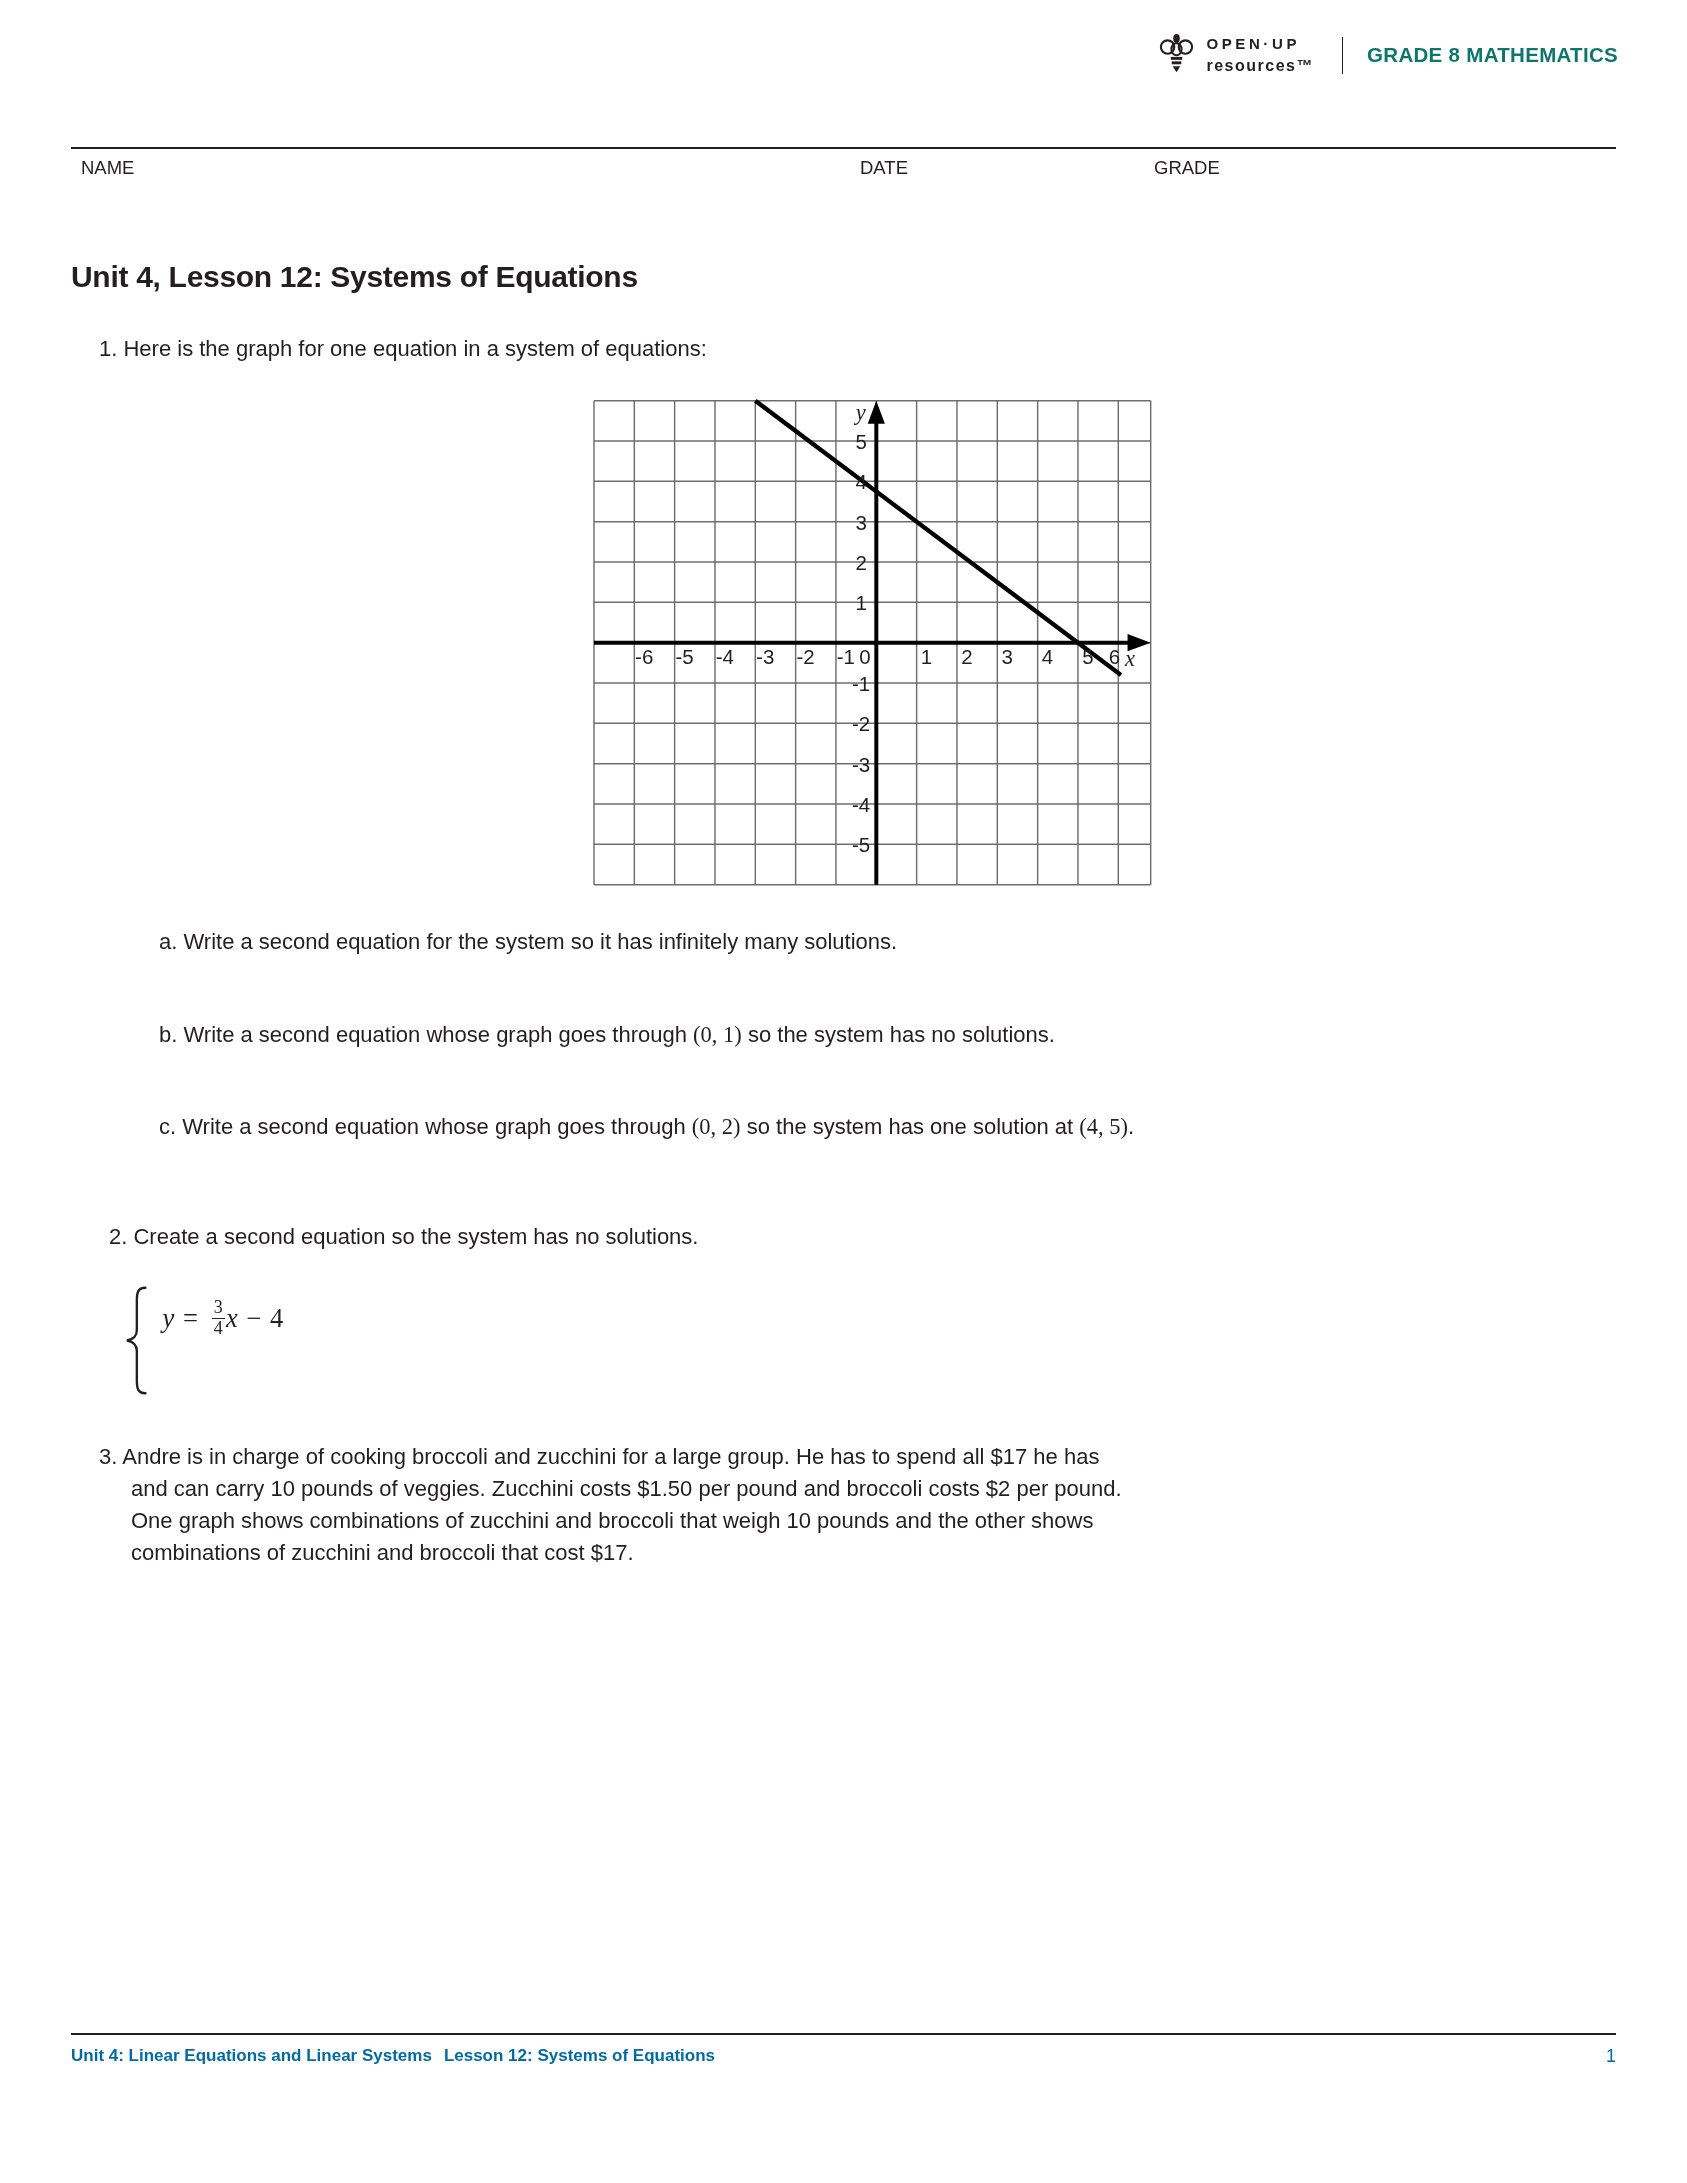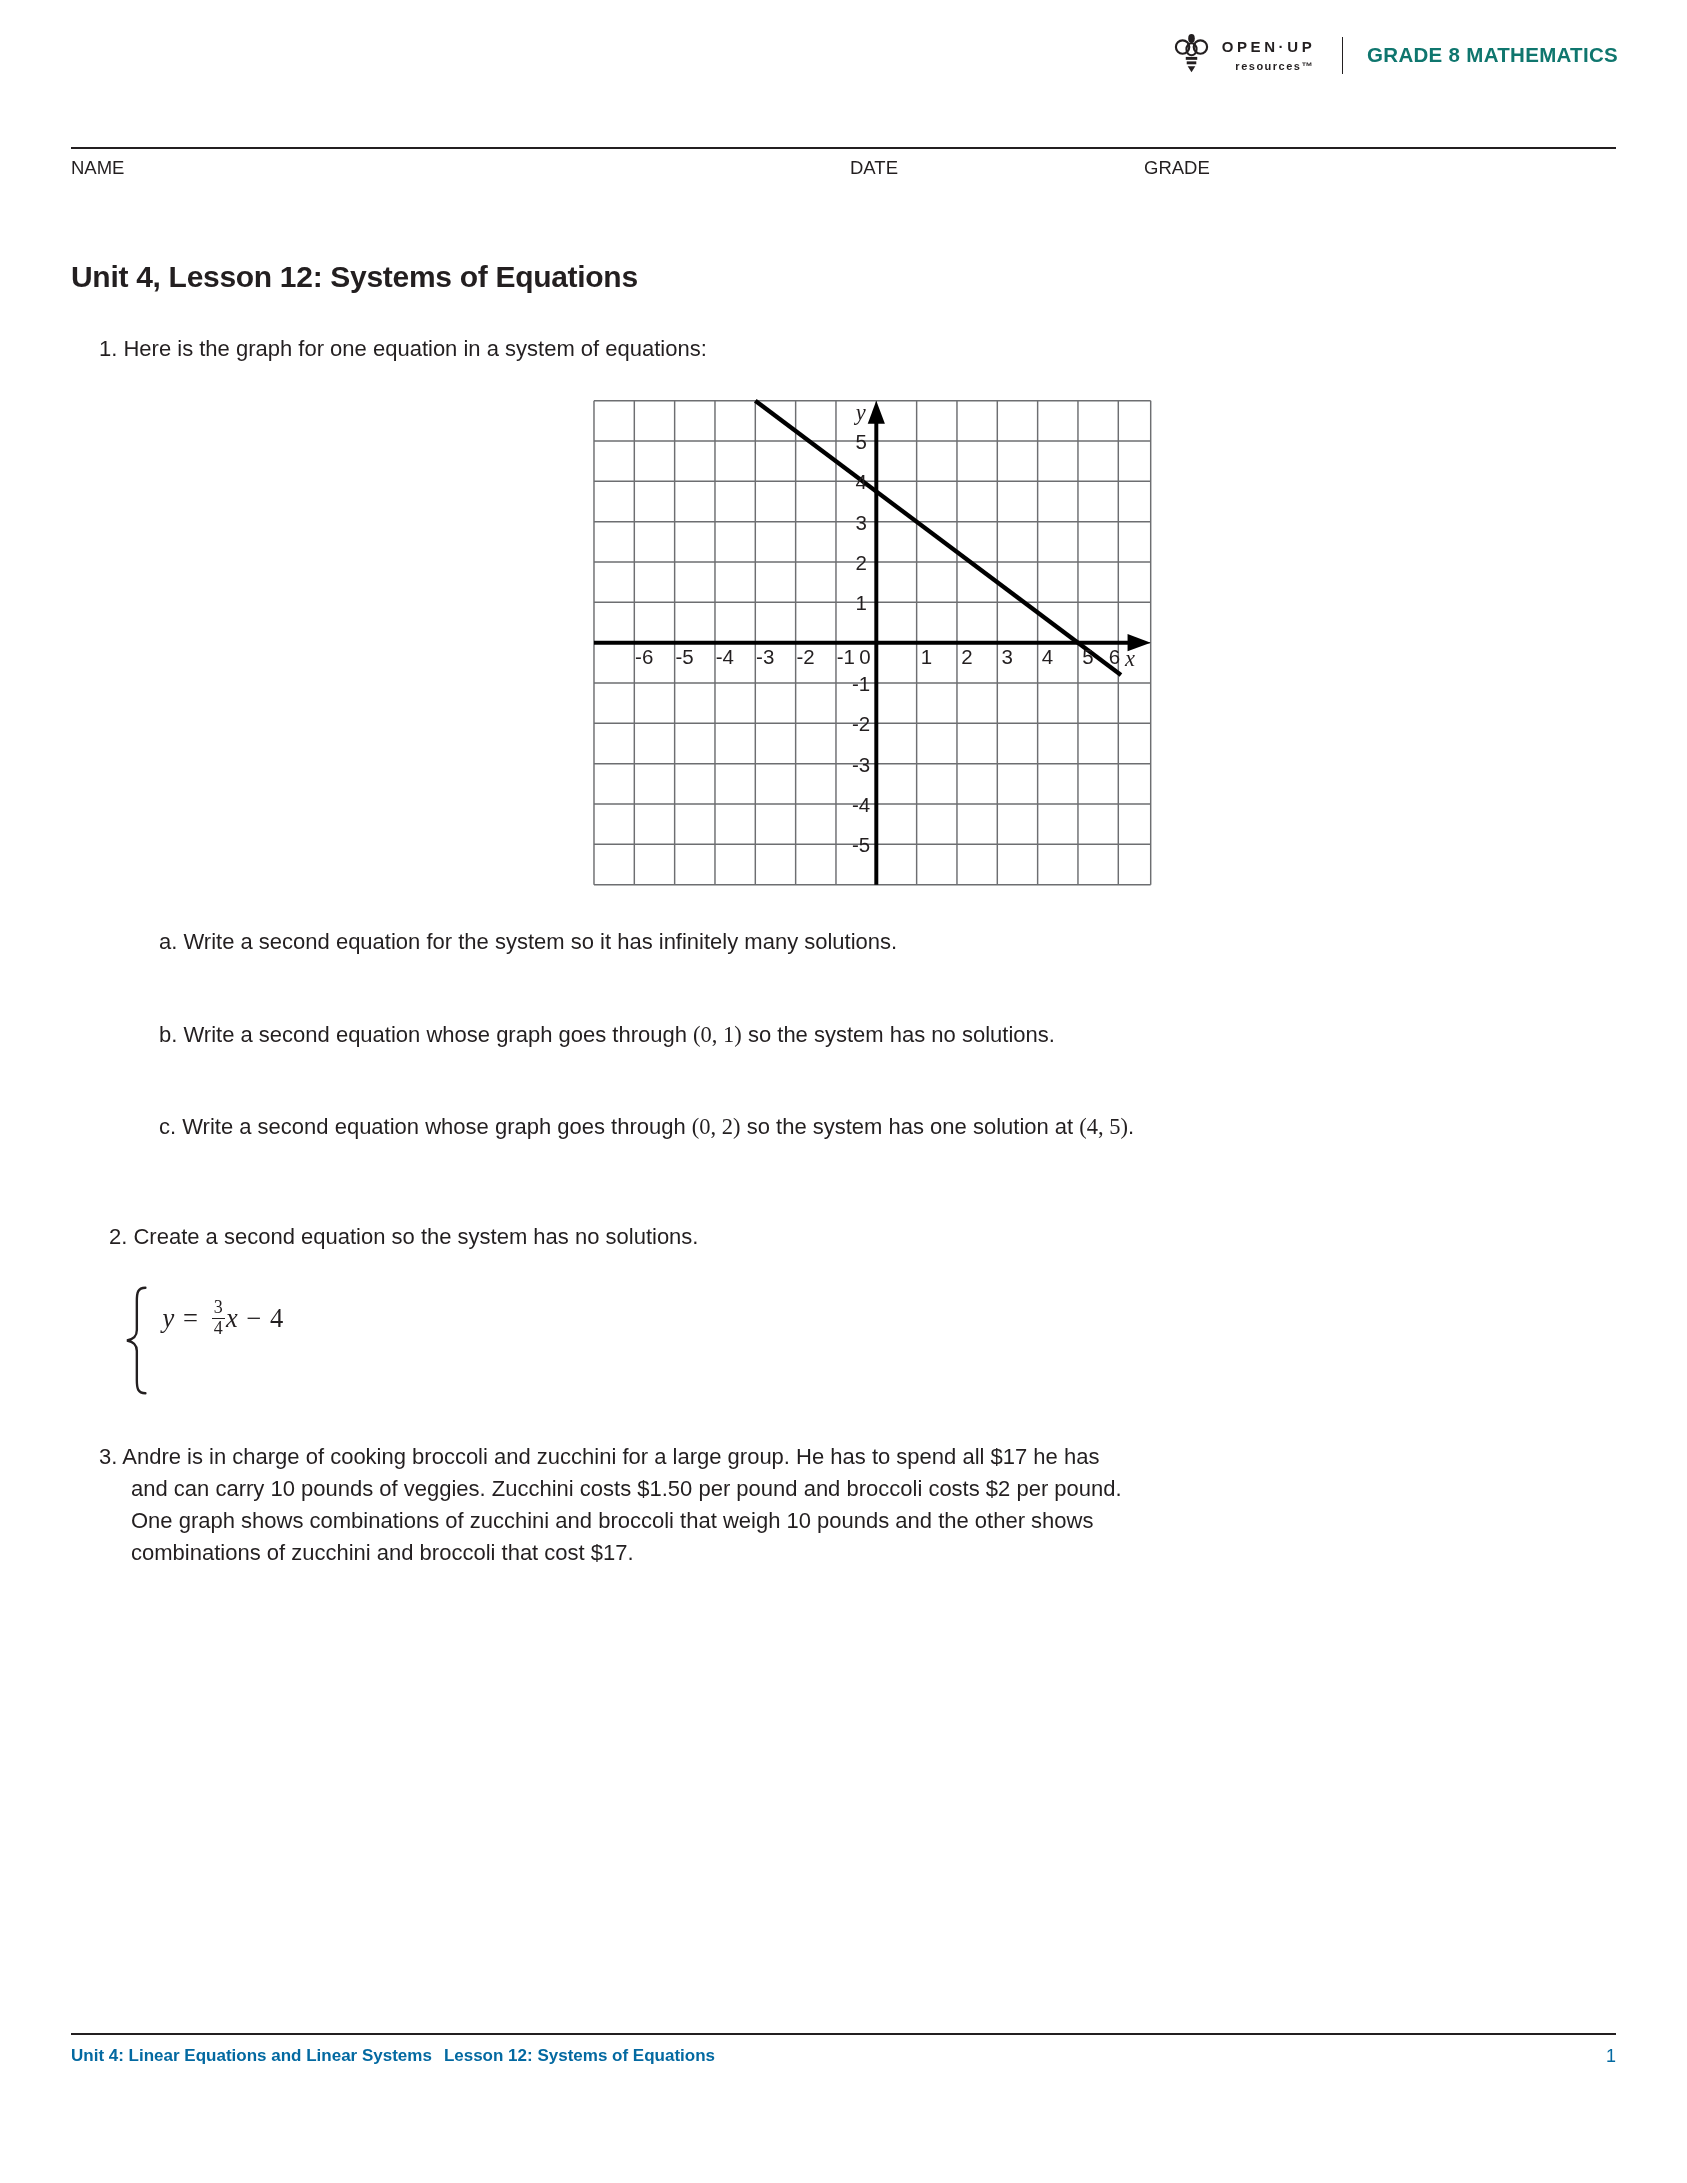--- a/index.html
+++ b/index.html
@@ -44,21 +44,21 @@
     align-items: flex-start;
     line-height: 1;
   }
   .openup-main {
     font-size: 15px;
     font-weight: 700;
     letter-spacing: 3.6px;
     color: #231f20;
   }
   .openup-sub {
-    font-size: 11px;
+    font-size: 16px;
     font-weight: 700;
     letter-spacing: 1.5px;
     color: #231f20;
     align-self: flex-end;
     margin-top: 7px;
     margin-right: 1.3px;
   }
   .brand-divider {
     width: 1.3px;
     height: 37px;
@@ -77,21 +77,21 @@
     position: absolute;
     left: 71px;
     right: 71px;
     top: 147px;
     height: 2px;
     background: #231f20;
   }
 
   .field-labels {
     position: absolute;
-    left: 71px;
+    left: 81px;
     right: 71px;
     top: 157px;
     height: 26.5px;
     font-size: 18.5px;
     color: #231f20;
   }
   .field-labels .fl {
     position: absolute;
     top: 0;
     white-space: nowrap;

